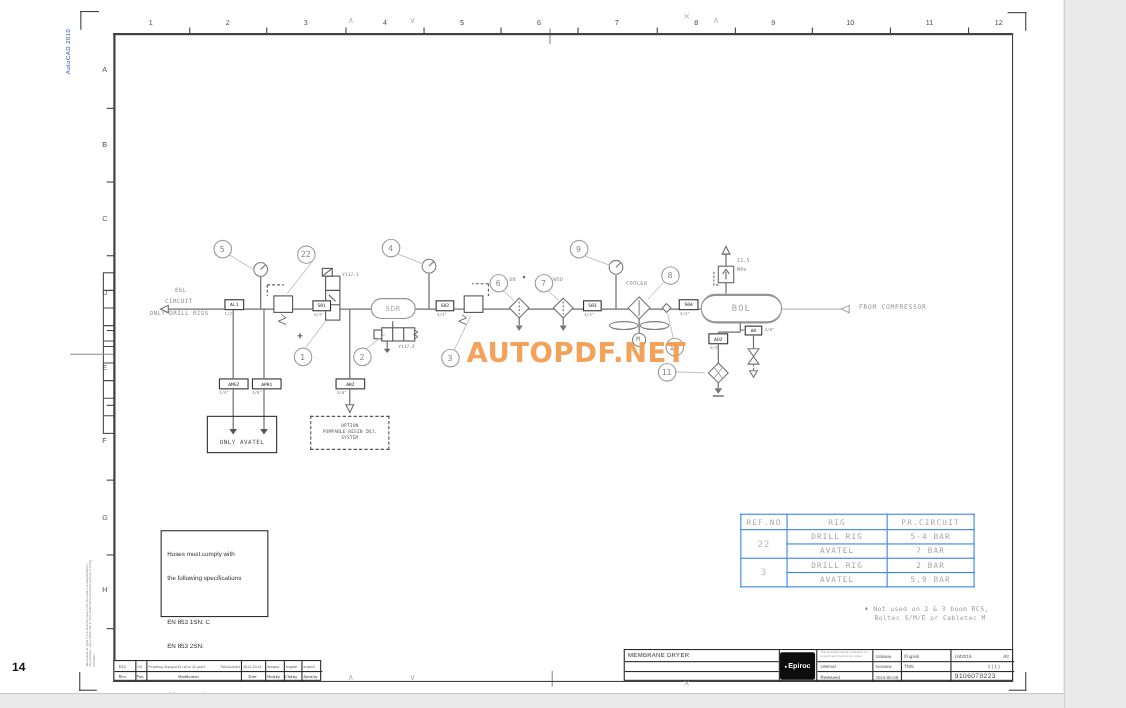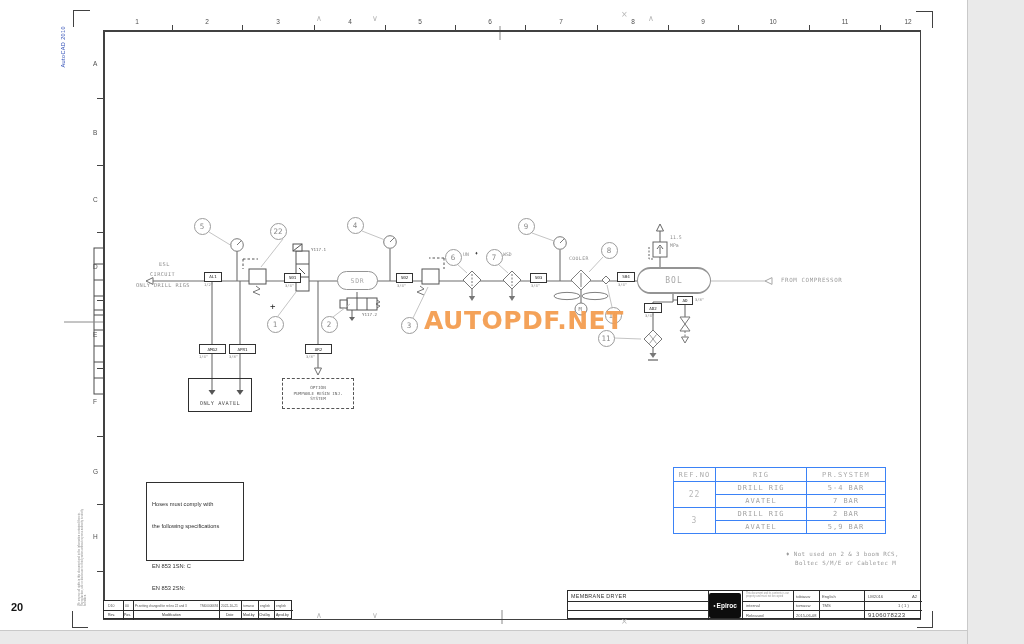--- a/index.html
+++ b/index.html
@@ -288,21 +288,21 @@
   
   
   
 </div>
 
 <table class="tbl" style="left:673px;top:467px;">
   <tbody>
       <tr>
     <th style="width:41px;">REF.NO</th>
     <th style="width:90px;">RIG</th>
-    <th style="width:78px;">PR.SYSTEM</th>
+    <th style="width:78px;">PR.CIRCUIT</th>
   </tr>
   <tr>
     <td class="ref" rowspan="2">22</td>
     <td>DRILL RIG</td>
     <td>5-4 BAR</td>
   </tr>
   <tr>
     <td>AVATEL</td>
     <td>7 BAR</td>
   </tr>
@@ -378,16 +378,16 @@
   <span class="rev-cell" style="left:172px;top:12px;color:#333;">Apvd.by</span>
 </div>
 
 <div class="abs" style="left:60px;top:26px;writing-mode:vertical-rl;transform:rotate(180deg);font-size:5.5px;
             color:#2c4bb5;letter-spacing:.4px;font-family:'Liberation Sans',sans-serif;">AutoCAD 2010</div>
 <div class="abs" style="left:78px;top:606px;transform:rotate(-90deg);transform-origin:0 0;width:108px;
             font-size:2.7px;color:#8a8a8a;line-height:3.2px;font-family:'Liberation Sans',sans-serif;">
   <div>We reserve all rights in this document and in the information contained therein.</div>
   <div>Reproduction, use or disclosure to third parties without express authority is strictly forbidden.</div>
 </div>
-<span class="abs" style="left:11px;top:601px;font-size:11px;font-weight:bold;color:#141414;font-family:'Liberation Sans',sans-serif;">20</span>
+<span class="abs" style="left:11px;top:601px;font-size:11px;font-weight:bold;color:#141414;font-family:'Liberation Sans',sans-serif;">14</span>
 
 <div class="abs" style="left:967px;top:0;width:57px;height:644px;background:#eaeaea;border-left:1px solid #c9c9c9;box-sizing:border-box;"></div>
 <div class="abs" style="left:0;top:630px;width:967px;height:14px;background:#eaeaea;border-top:1px solid #c9c9c9;box-sizing:border-box;"></div>
 
 </body></html>

